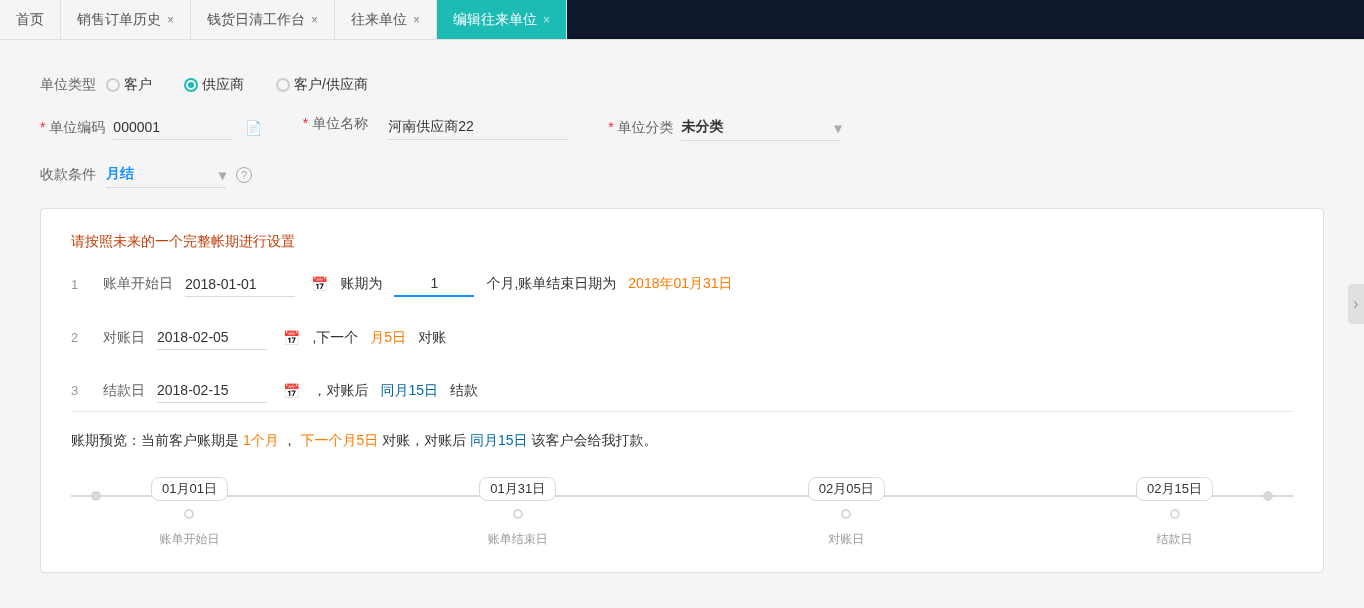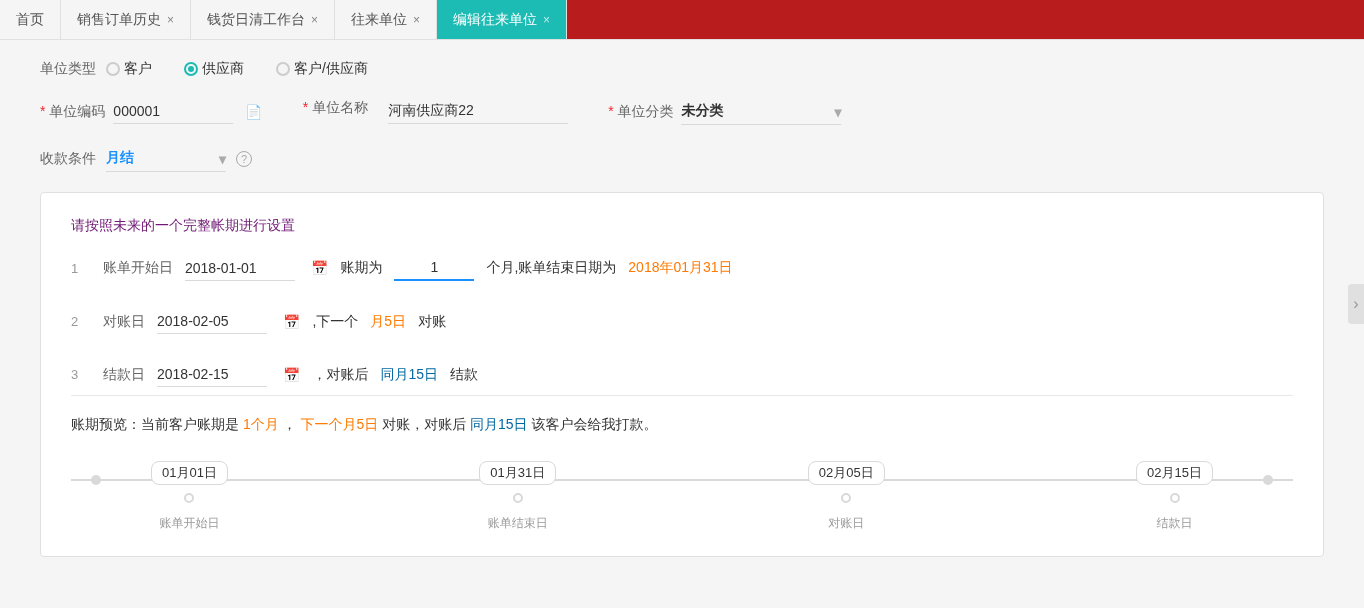--- a/index.html
+++ b/index.html
@@ -2,21 +2,21 @@
 <html><head>
   <meta charset="utf-8">
   <style>
     * { box-sizing: border-box; margin: 0; padding: 0; }
     body { font-family: 'Microsoft YaHei', 'PingFang SC', sans-serif; font-size: 14px; color: #333; background: #f5f5f5; }
 
     
     .tabs-bar {
       display: flex;
       align-items: stretch;
-      background: #b91c1c;
+      background: #0f172a;
       border-bottom: 1px solid #e0e0e0;
       height: 40px;
     }
     .tab-item {
       display: flex;
       align-items: center;
       padding: 0 16px;
       cursor: pointer;
       font-size: 14px;
       color: #555;
@@ -38,20 +38,21 @@
       background: #f5f5f5;
       min-height: calc(100vh - 40px);
     }
 
     
     .form-row {
       display: flex;
       align-items: center;
       margin-bottom: 20px;
       gap: 10px;
+      margin-top: 16px;
     }
     .form-label {
       color: #666;
       white-space: nowrap;
     }
     .form-label.required::before {
       content: '* ';
       color: #f5222d;
     }
 
@@ -100,21 +101,21 @@
     
     .section-box {
       background: #fff;
       border: 1px solid #e0e0e0;
       border-radius: 4px;
       padding: 24px 30px;
       margin-bottom: 16px;
     }
     .section-title {
       font-size: 14px;
-      color: #701a75;
+      color: #c2410c;
       margin-bottom: 20px;
     }
 
     
     .data-row {
       display: flex;
       align-items: center;
       margin-bottom: 28px;
       gap: 12px;
     }

